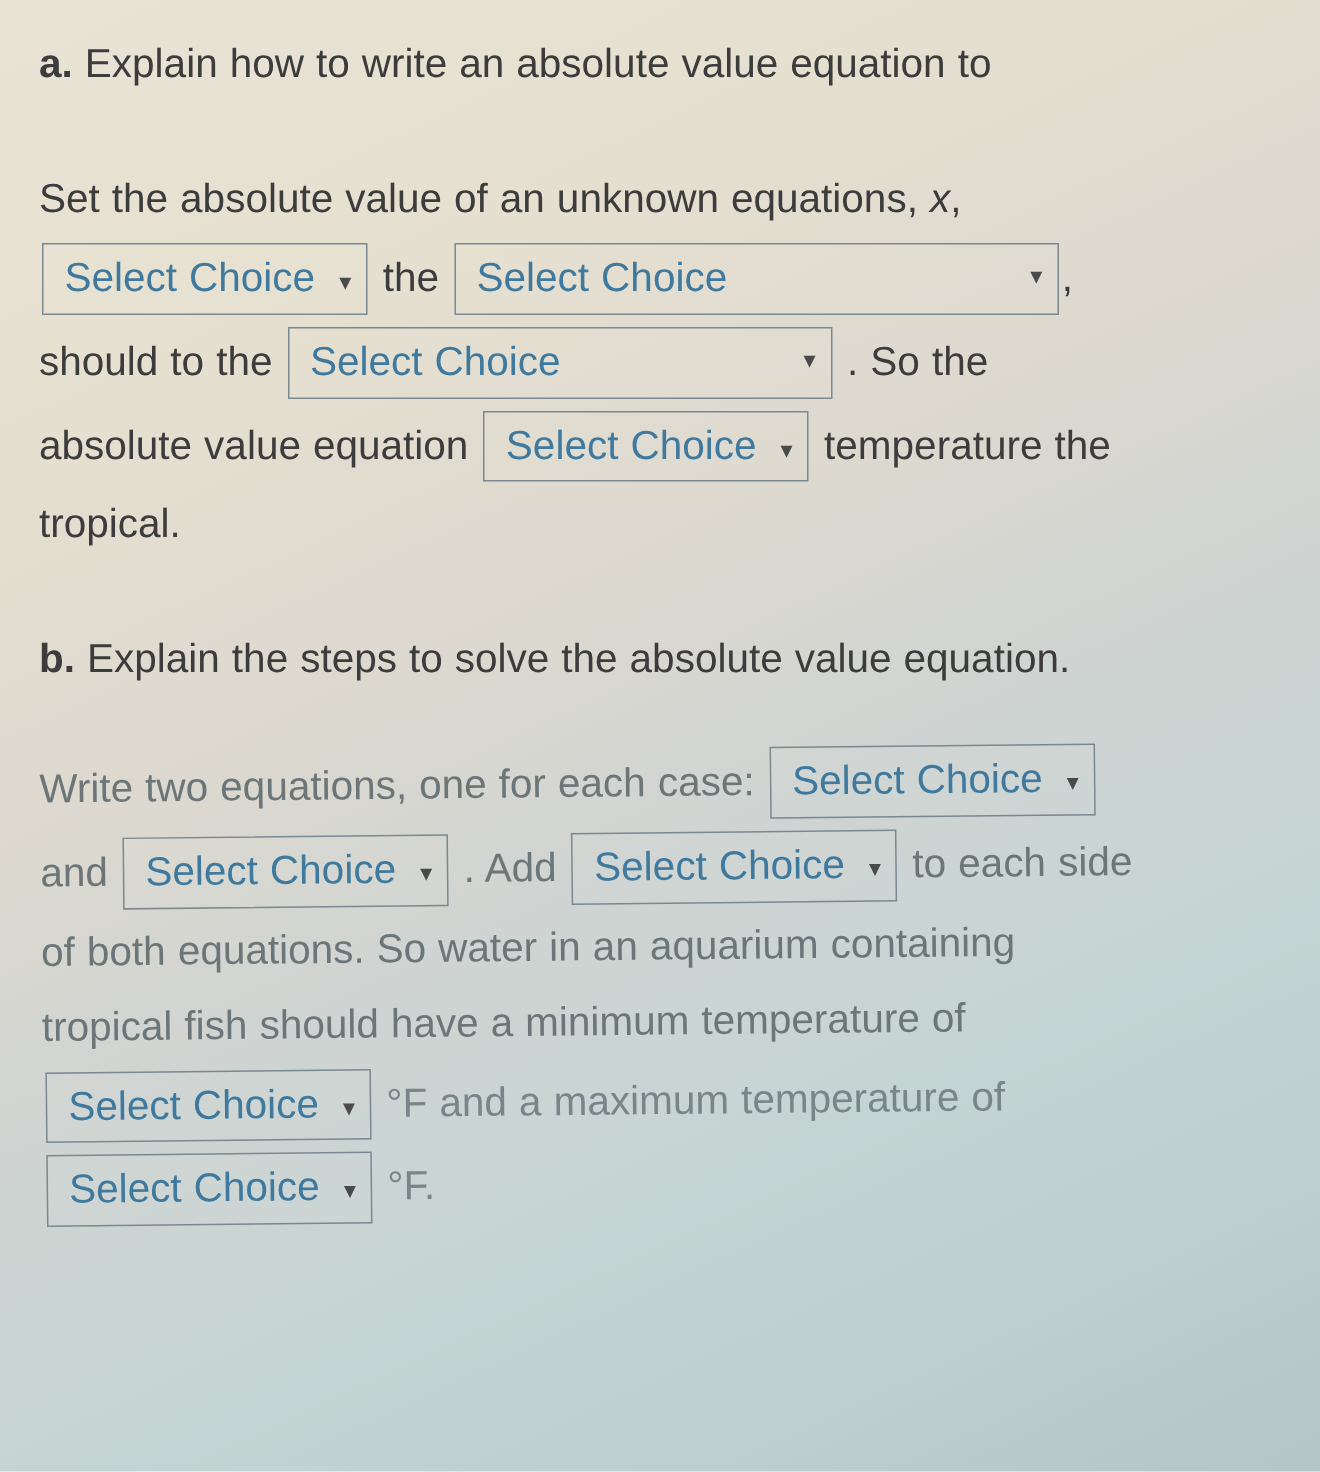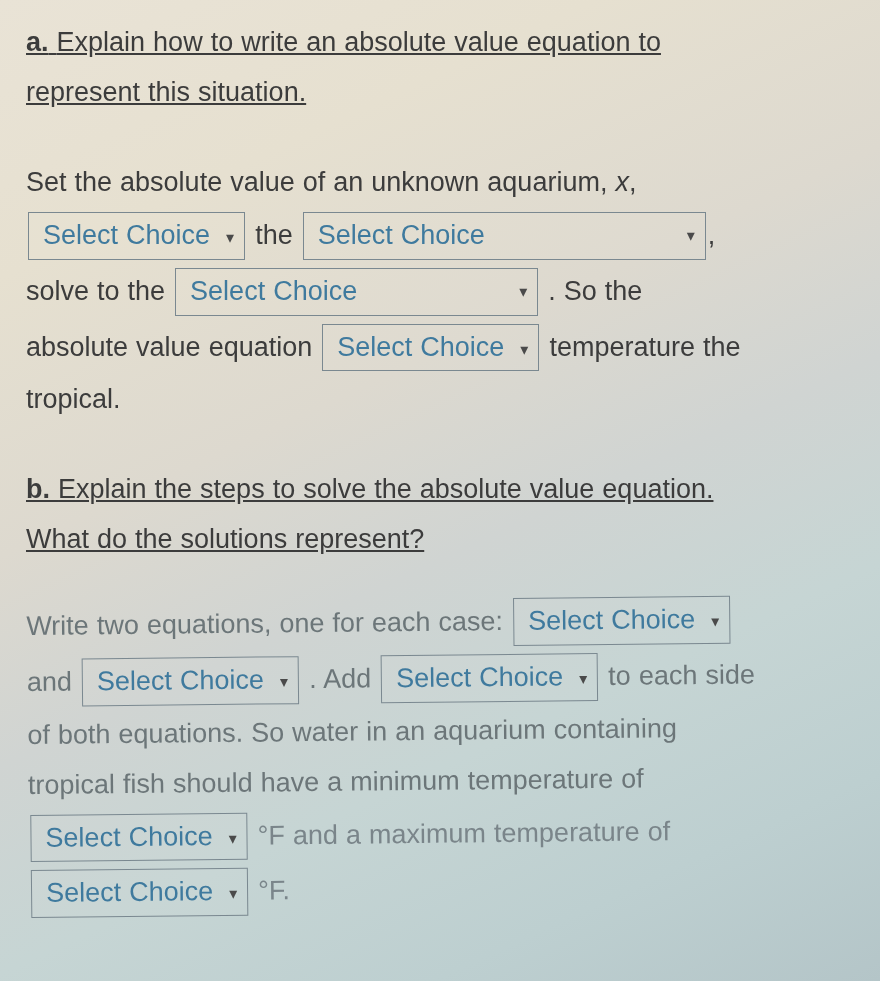--- a/index.html
+++ b/index.html
@@ -23,26 +23,24 @@
     padding: 18px 22px 18px 26px;
     box-sizing: border-box;
     font-size: 27px;
     line-height: 1.85;
   }
   .bold-label {
     font-weight: 700;
   }
   .prompt-a {
     margin-bottom: 40px;
-    text-decoration: underline;
   }
   .prompt-b-top {
     margin-top: 40px;
     margin-bottom: 34px;
-    text-decoration: underline;
   }
   .flow {
     word-spacing: 0.5px;
   }
   .select-box {
     display: inline-block;
     border: 1.5px solid #7a8890;
     background: rgba(255,255,255,0.04);
     color: #3f7a9e;
     padding: 2px 10px 2px 14px;
@@ -90,57 +88,55 @@
     transform: rotate(-0.6deg);
     transform-origin: left top;
   }
 </style>
 </head>
 <body>
 
 <div class="flow prompt-a">
   <span class="bold-label">a.</span>
   <span>Explain how to write an absolute value equation to</span><br>
-  <span>represent this situation.</span>
 </div>
 
 <div class="flow">
-  <span>Set the absolute value of an unknown aquarium, </span><span class="italic-x">x</span><span>,</span><br>
+  <span>Set the absolute value of an unknown equations, </span><span class="italic-x">x</span><span>,</span><br>
 
   <span class="select-box">
     <span class="select-label">Select Choice</span>
     <span class="chev">▾</span>
   </span>
   <span> the </span>
   <span class="select-box widest">
     <span class="select-label">Select Choice</span>
     <span class="chev">▾</span>
   </span><span>,</span><br>
 
-  <span>solve to the </span>
+  <span>should to the </span>
   <span class="select-box wide">
     <span class="select-label">Select Choice</span>
     <span class="chev">▾</span>
   </span>
   <span>. So the</span><br>
 
   <span>absolute value equation </span>
   <span class="select-box">
     <span class="select-label">Select Choice</span>
     <span class="chev">▾</span>
   </span>
   <span> temperature the</span><br>
 
   <span>tropical.</span>
 </div>
 
 <div class="flow prompt-b-top">
   <span class="bold-label">b.</span>
   <span>Explain the steps to solve the absolute value equation.</span><br>
-  <span>What do the solutions represent?</span>
 </div>
 
 <div class="flow section-b-answer faded">
   <span>Write two equations, one for each case: </span>
   <span class="select-box">
     <span class="select-label">Select Choice</span>
     <span class="chev">▾</span>
   </span><br>
 
   <span>and </span>

